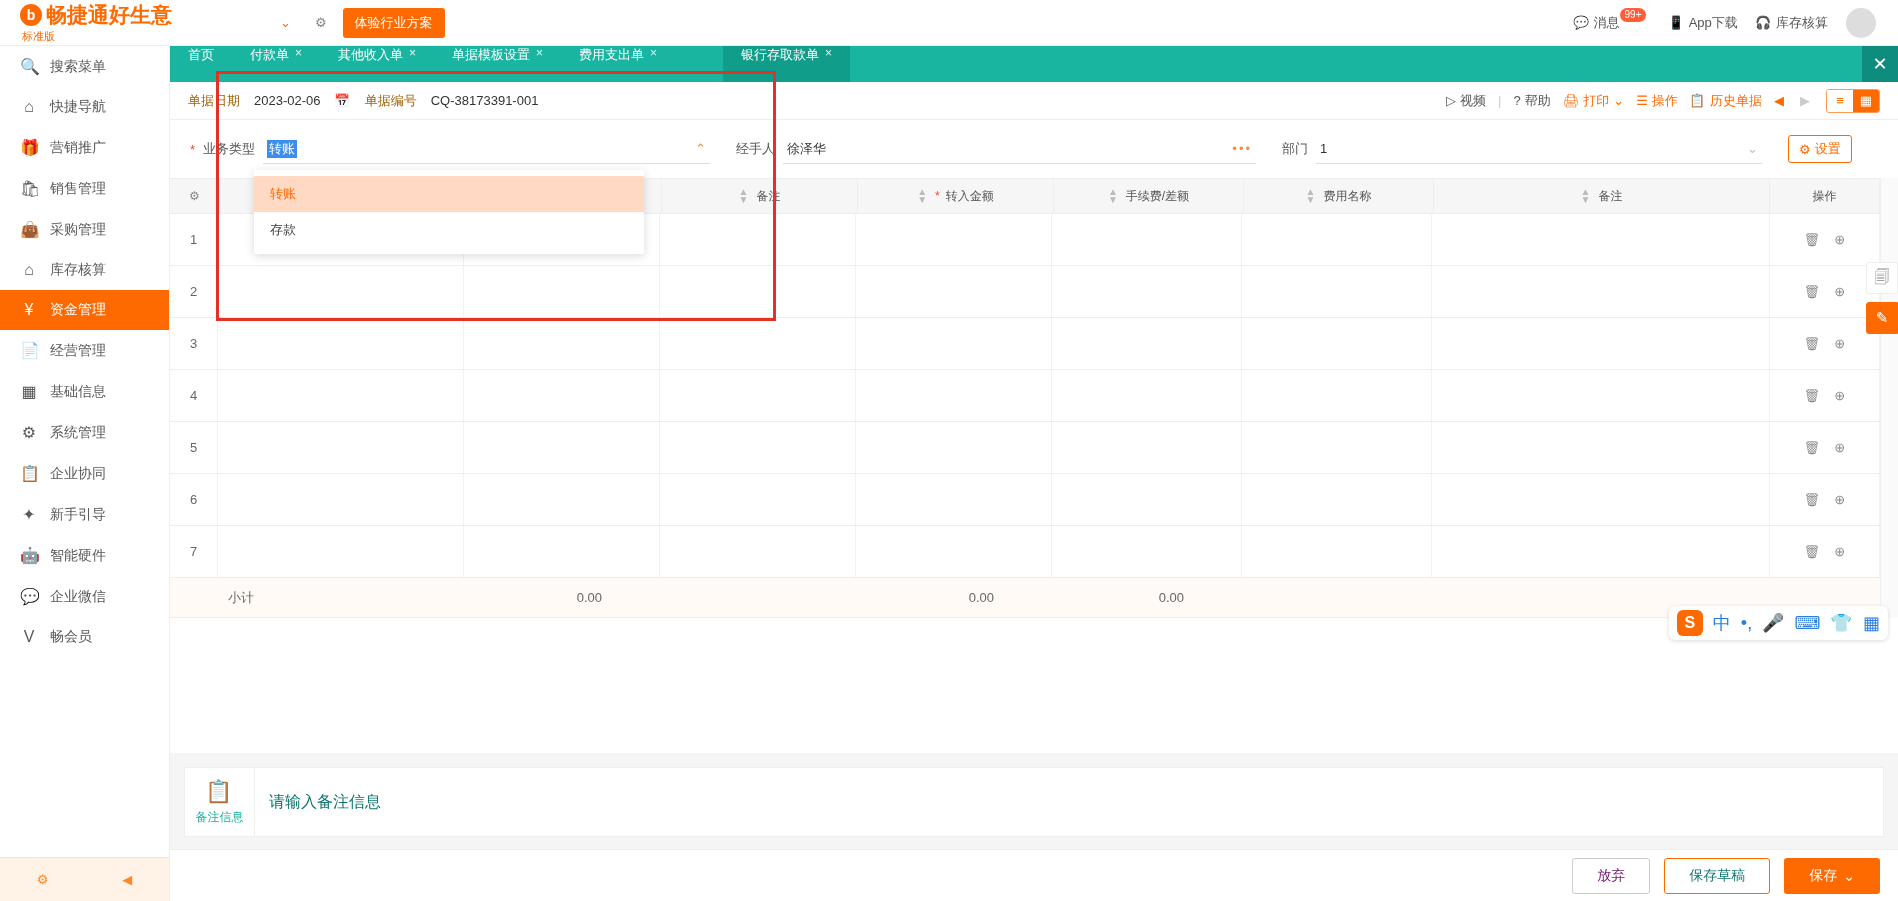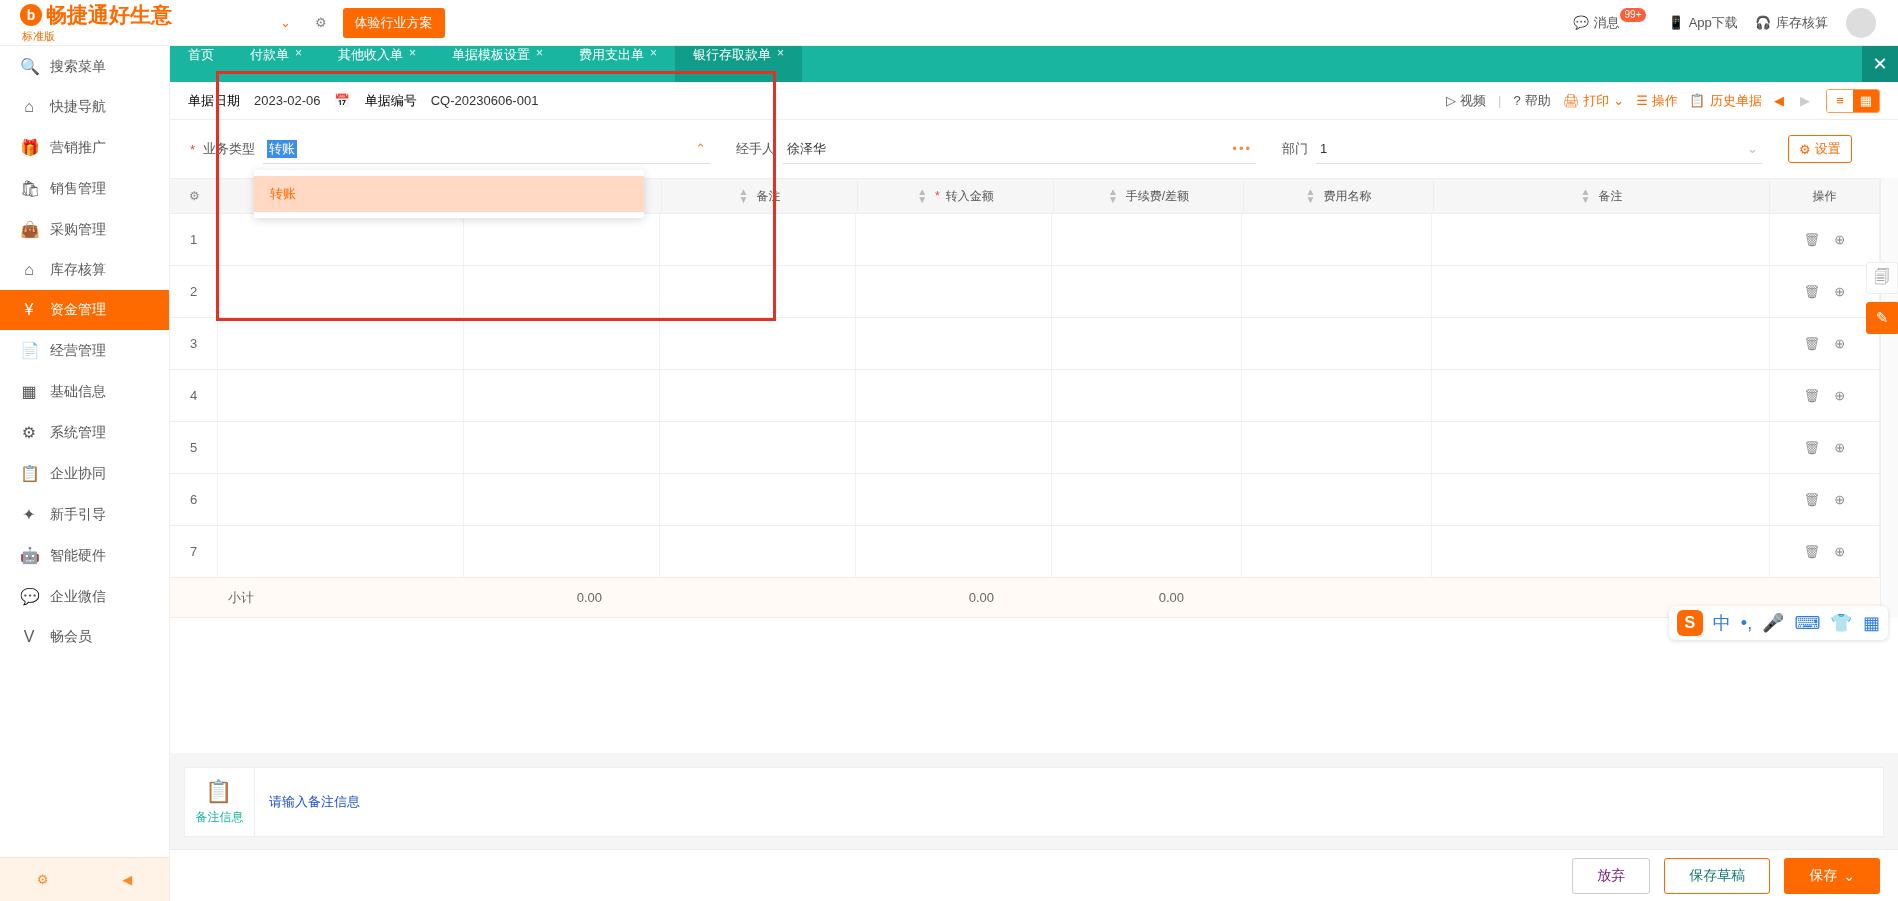--- a/index.html
+++ b/index.html
@@ -30,26 +30,26 @@
 .sidebar .nav-item.active { background:#ff6a00; color:#fff; }
 .sidebar .nav-item .ic { width:18px; text-align:center; font-size:16px; }
 .sidebar-footer { height:44px; background:#fff3e8; display:flex; align-items:center; justify-content:space-around; color:#ff8a2a; border-top:1px solid #f5e3d2; }
 
 .content { flex:1; display:flex; flex-direction:column; min-width:0; position:relative; }
 
 
 .tabs { height:36px; background:#19b5a0; display:flex; align-items:stretch; color:#fff; }
 .tab { display:flex; padding:0 18px; font-size:13px; cursor:pointer; position:relative; }
 .tab .x { margin-left:6px; opacity:.9; font-size:12px; }
-.tab.active { background:#109e8b; }
+.tab.active { background:#109e8b;margin-left:48px; }
 .tabs-close { margin-left:auto; width:36px; background:#0f8d7c; display:flex; align-items:center; justify-content:center; font-size:18px; cursor:pointer; }
 
 
 .docbar { height:38px; background:#fff; display:flex; align-items:center; padding:0 18px; gap:14px; font-size:13px; color:#555; border-bottom:1px solid #eee; }
-.docbar .lbl { color:#000000; }
+.docbar .lbl { color:#a16207; }
 .docbar .val { color:#333; }
 .cal { color:#ff6a00; }
 .docbar-right { margin-left:auto; display:flex; align-items:center; gap:12px; color:#555; }
 .docbar-right .link { display:flex; align-items:center; gap:4px; cursor:pointer; }
 .docbar-right .sep { color:#ccc; }
 .arrow-btn { width:14px; color:#ff6a00; cursor:pointer; }
 .view-toggle { display:flex; border:1px solid #ff9a54; border-radius:3px; overflow:hidden; }
 .view-toggle span { width:26px; height:22px; display:flex; align-items:center; justify-content:center; font-size:13px; }
 .view-toggle .off { background:#fff; color:#ff6a00; }
 .view-toggle .on { background:#ff6a00; color:#fff; }
@@ -85,21 +85,21 @@
 .td { border-right:1px solid #f2f2f2; height:100%; display:flex; align-items:center; justify-content:center; color:#666; }
 .td.num { justify-content:flex-end; padding-right:10px; }
 .row-ops { justify-content:center; gap:14px; color:#888; }
 .row-ops span { cursor:pointer; }
 .subtotal { display:flex; height:40px; background:#fffaf5; align-items:center; font-size:13px; border-bottom:1px solid #eee; }
 
 
 .remark { margin:14px 14px 0 14px; background:#fff; border:1px solid #eee; display:flex; height:70px; }
 .remark-lbl { width:70px; display:flex; flex-direction:column; align-items:center; justify-content:center; gap:4px; color:#19b5a0; font-size:12px; border-right:1px solid #eee; }
 .remark-lbl .ic { color:#22c3ad; font-size:22px; }
-.remark-input { flex:1; display:flex; align-items:center; padding:0 14px; color:#1d4ed8; font-size:13px; }
+.remark-input { flex:1; display:flex; align-items:center; padding:0 14px; color:#0f766e; font-size:16px; }
 
 
 .footer { height:52px; background:#fff; display:flex; align-items:center; justify-content:flex-end; gap:14px; padding:0 18px; border-top:1px solid #eee; margin-top:12px; }
 .btn { padding:8px 24px; border-radius:3px; font-size:14px; cursor:pointer; border:1px solid transparent; }
 .btn.ghost { border-color:#ccc; color:#701a75; background:#fff; }
 .btn.outline { border-color:#ff6a00; color:#0f766e; background:#fff; }
 .btn.primary { background:#ff6a00; color:#fff; display:flex; align-items:center; gap:6px; }
 
 
 .right-rail { position:absolute; right:0; top:216px; width:32px; display:flex; flex-direction:column; gap:8px; }
@@ -248,21 +248,21 @@
             <span class="x">×</span>
           </div>
           <div class="tabs-close">✕</div>
       </div>
 
       <div class="docbar">
         <span class="lbl">单据日期</span>
         <span class="val">2023-02-06</span>
         <span class="cal">📅</span>
         <span class="lbl">单据编号</span>
-        <span class="val">CQ-20230606-001</span>
+        <span class="val">CQ-38173391-001</span>
         <div class="docbar-right">
           <span class="link">▷ <span>视频</span></span>
           <span class="sep">|</span>
           <span class="link">? <span>帮助</span></span>
           <span class="link" style="color:#ff6a00">🖨 <span>打印</span> ⌄</span>
           <span class="link" style="color:#ff6a00">☰ <span>操作</span></span>
           <span class="link" style="color:#ff6a00">📋 <span>历史单据</span></span>
           <span class="arrow-btn">◀</span>
           <span class="arrow-btn" style="color:#ccc">▶</span>
           <div class="view-toggle">
@@ -275,20 +275,21 @@
       <div class="form-row" style="position:relative;">
         <div class="fld" style="max-width:520px;">
           <span class="req">*</span>
           <span class="lbl">业务类型</span>
           <div class="input sel">
             <span style="background:#3b8eea;color:#fff;padding:0 2px;">转账</span>
             <span class="chev">⌃</span>
           </div>
           <div class="dropdown" id="biz-dd">
               <div class="opt selected">转账</div>
+              <div class="opt">存款</div>
             </div>
         </div>
         <div class="fld" style="max-width:520px;">
           <span class="lbl">经手人</span>
           <div class="input">
             <span>徐泽华</span>
             <span class="more-dots">•••</span>
           </div>
         </div>
         <div class="fld" style="max-width:480px;">

